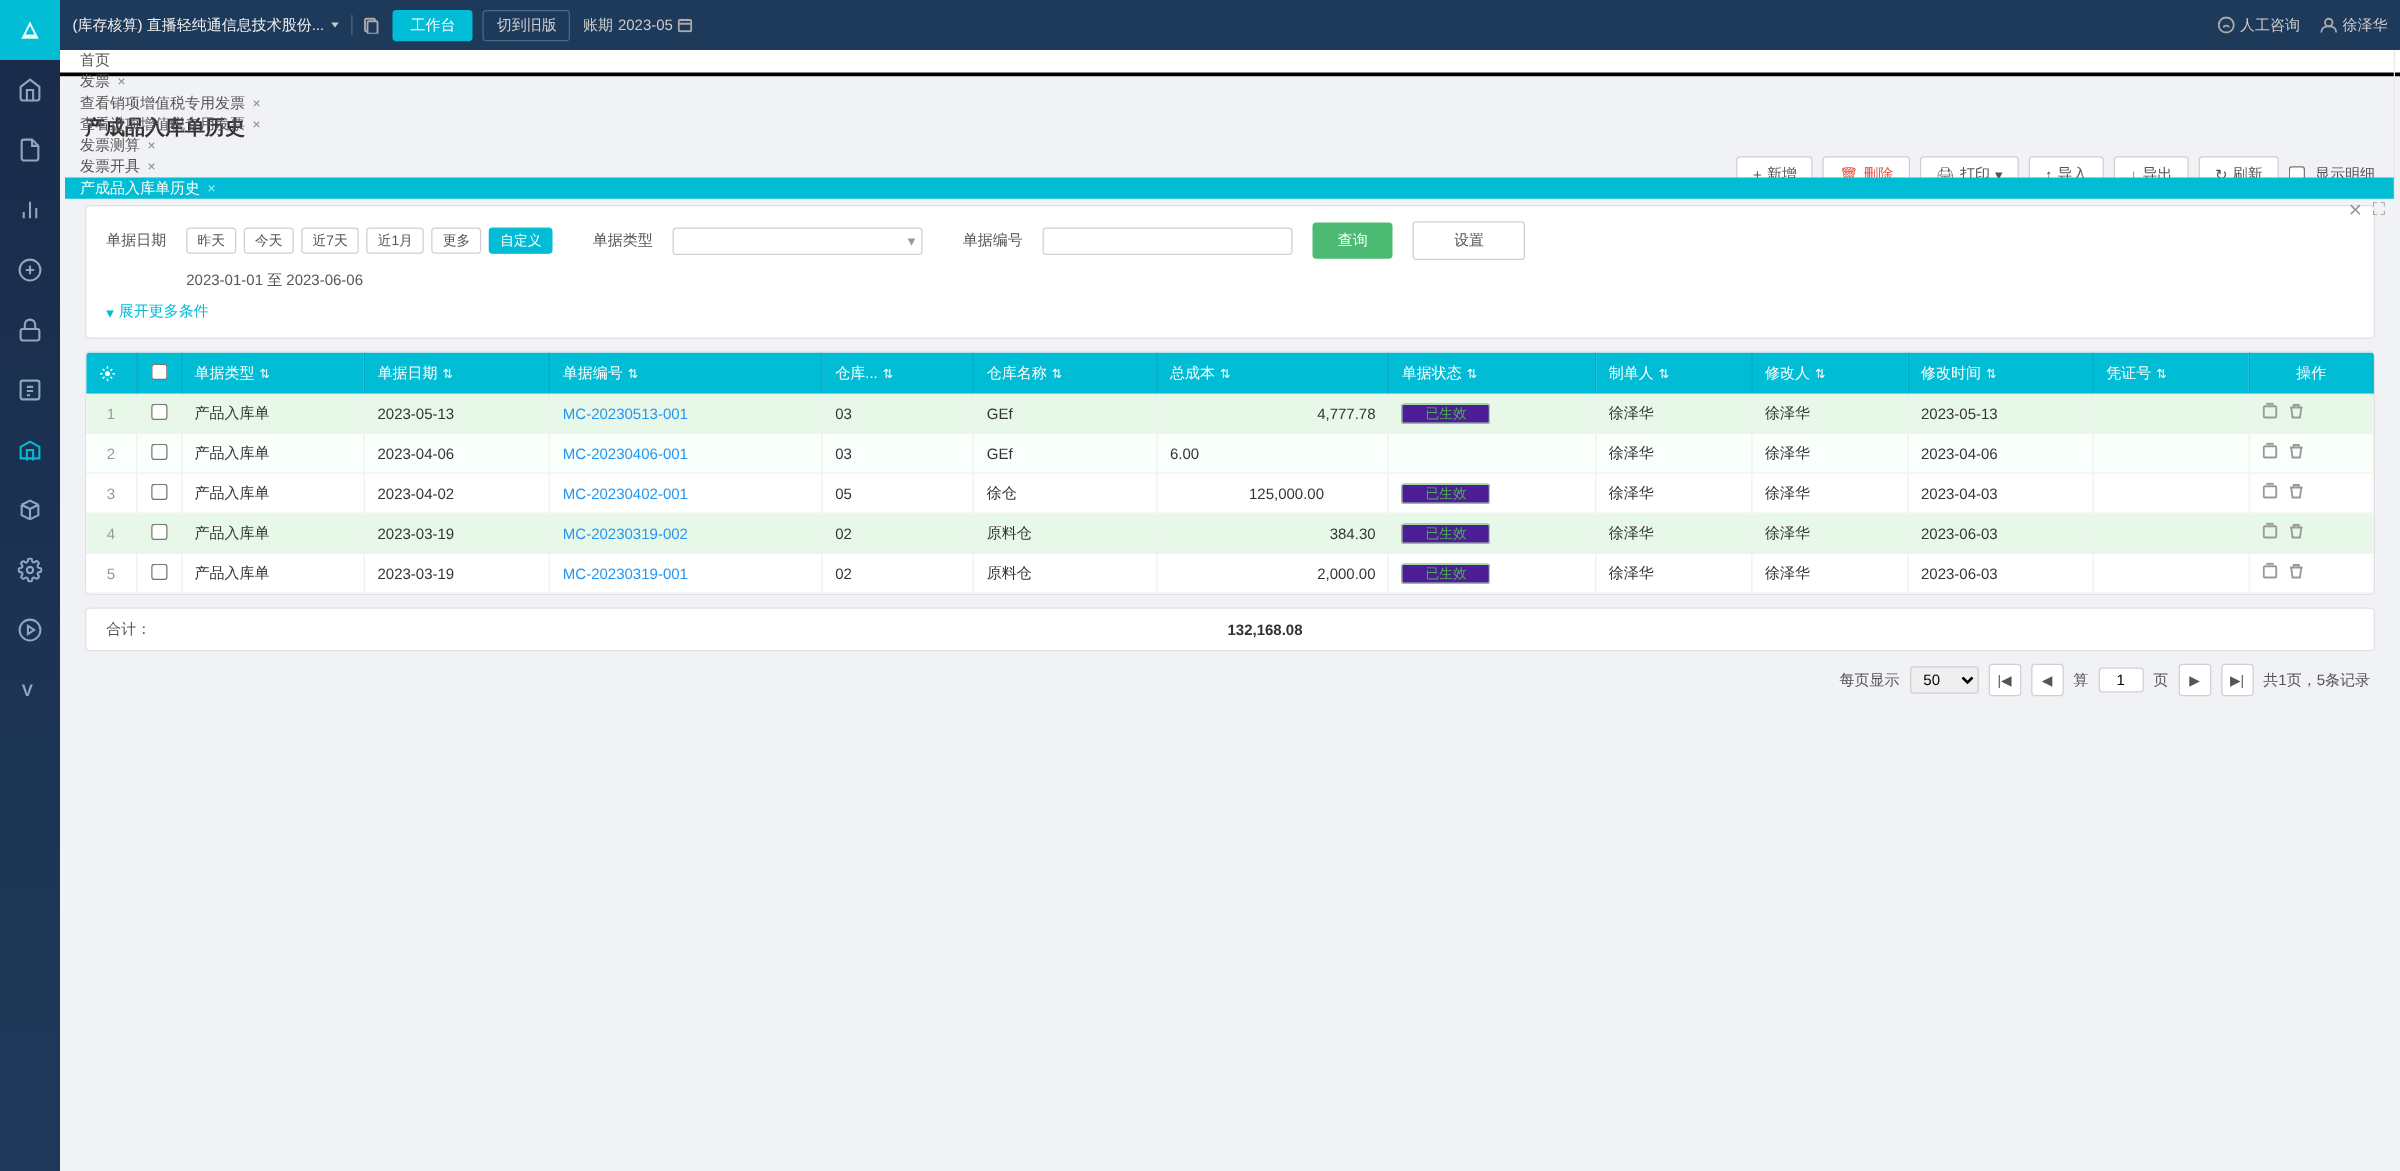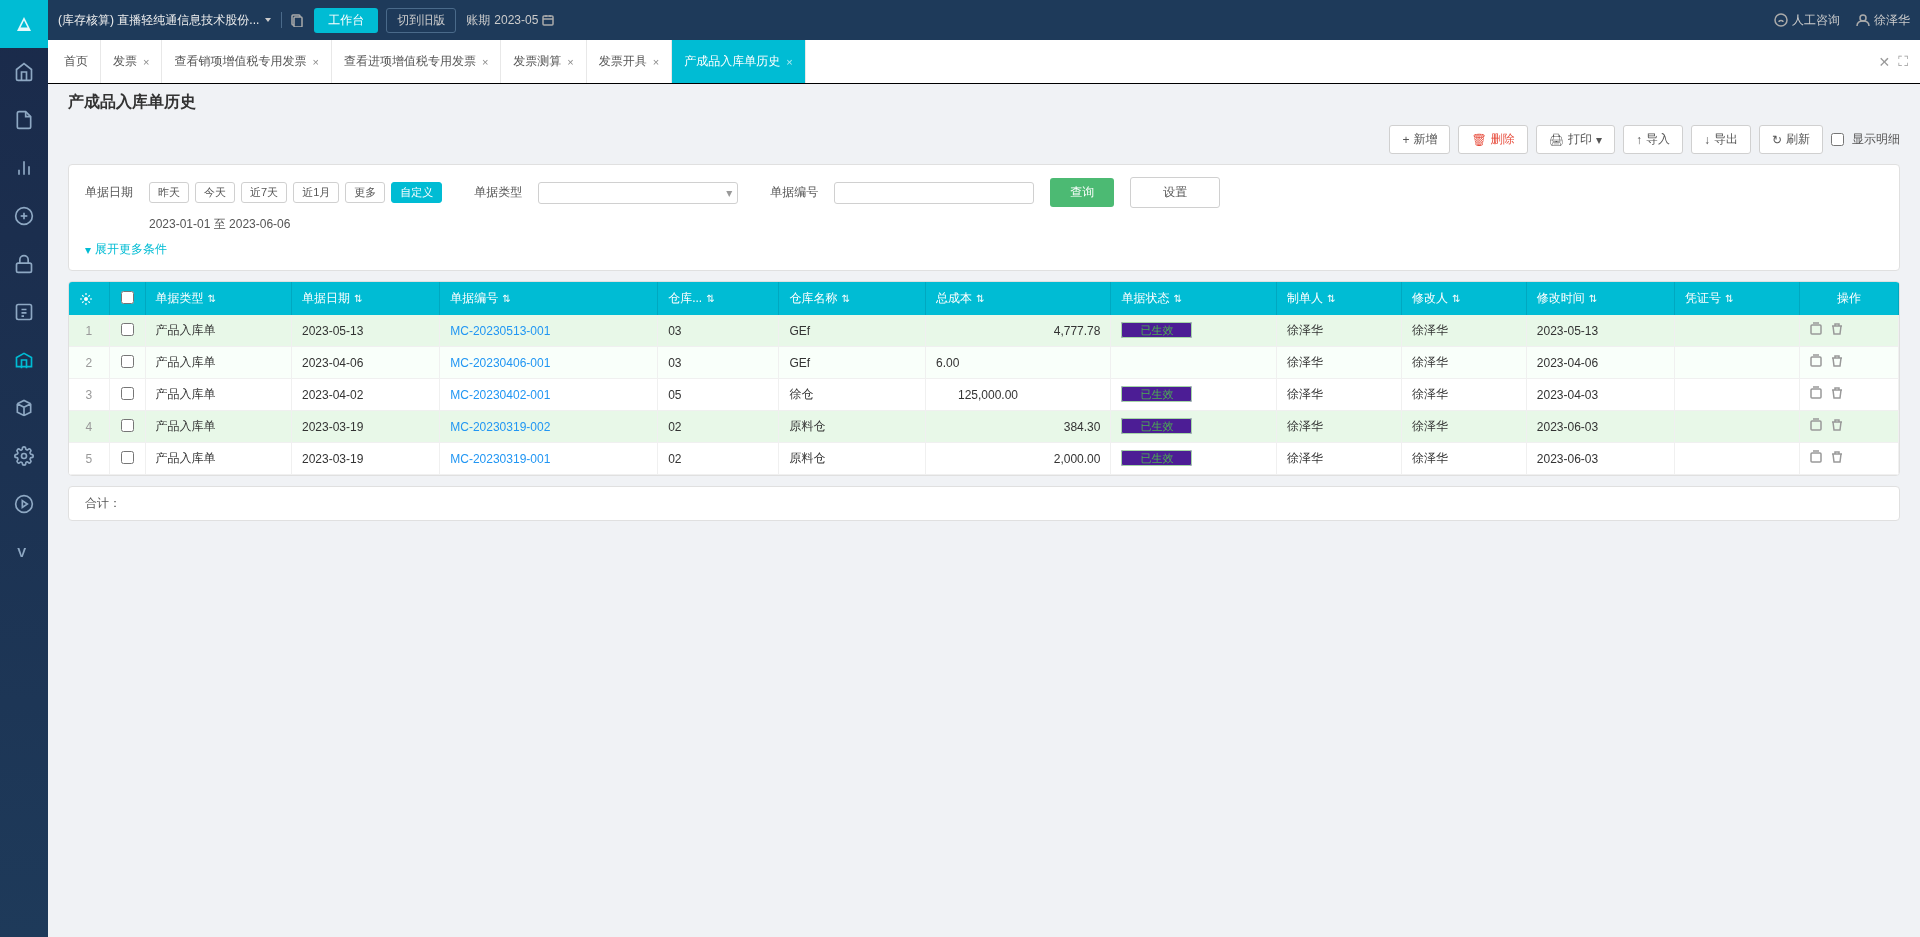--- a/index.html
+++ b/index.html
@@ -25,23 +25,24 @@
     .topbar-company span { color: #eee; }
     .topbar-actions { display: flex; align-items: center; gap: 8px; margin-left: 10px; }
     .btn-workbench { background: #00bcd4; color: white; border: none; padding: 4px 14px; border-radius: 3px; cursor: pointer; font-size: 12px; }
     .btn-switch { background: transparent; color: #ccc; border: 1px solid #4a6a8a; padding: 3px 10px; border-radius: 3px; cursor: pointer; font-size: 12px; }
     .topbar-period { color: #ccc; font-size: 12px; margin-left: 10px; display: flex; align-items: center; gap: 4px; }
     .topbar-right { margin-left: auto; display: flex; align-items: center; gap: 16px; color: #ccc; font-size: 12px; }
     .topbar-right .user { display: flex; align-items: center; gap: 4px; }
 
     
     .tabbar {
-      position: fixed; left: 48px; top: 40px; right: 0; height: 44px; background: #fff;
-      display: flex; align-items: stretch; border-bottom: 1px solid #000000; z-index: 98;
+      position: fixed; left: 48px; top: 40px; right: 0; height: 21px; background: #fff;
+      display: flex; align-items: stretch; border-bottom: 3px solid #000000; z-index: 98;
       padding: 0 4px;
+      flex-direction: column;
     }
     .tab { display: flex; align-items: center; padding: 0 12px; cursor: pointer; font-size: 12px; color: #555; border-right: 1px solid #e8e8e8; white-space: nowrap; gap: 4px; }
     .tab.active { background: #00bcd4; color: white; }
     .tab .close-x { font-size: 11px; margin-left: 2px; opacity: 0.7; }
     .tab-home { color: #555; }
     .tabbar-right { margin-left: auto; display: flex; align-items: center; gap: 8px; padding-right: 8px; }
 
     
     .main-content {
       margin-left: 48px; margin-top: 76px; padding: 16px 20px; background: #f0f2f5; min-height: calc(937px - 76px);
@@ -478,21 +479,21 @@
     </td>
   </tr>
           <tr>
     <td class="row-num">3</td>
     <td style="text-align:center;"><input type="checkbox" style=""></td>
     <td>产品入库单</td>
     <td>2023-04-02</td>
     <td class="link">MC-20230402-001</td>
     <td>05</td>
     <td>徐仓</td>
-    <td style="text-align:left;padding-left:32px;">125,000.00</td>
+    <td style="text-align:center;padding-left:32px;">125,000.00</td>
     <td><span class="status-badge">已生效</span></td>
     <td>徐泽华</td>
     <td>徐泽华</td>
     <td>2023-04-03</td>
     <td></td>
     <td>
       <div class="action-btns">
         <span class="action-icon" title="编辑">
           <svg width="14" height="14" viewBox="0 0 14 14" fill="none" stroke="#999" stroke-width="1.5">
                     <rect x="1" y="3" width="10" height="9" rx="1"></rect>
@@ -572,15 +573,31 @@
         </span>
       </div>
     </td>
   </tr>
         </tbody>
     </table>
   </div>
 
   <div class="footer-bar">
     <span class="footer-total-label">合计：</span>
-  </div>
-
+    <span class="footer-total-value">132,168.08</span>
+  </div>
+
+  <div class="pagination">
+    <span class="page-size-label">每页显示</span>
+    <select class="page-size-select">
+      <option value="50">50</option>
+      <option value="100">100</option>
+    </select>
+    <button class="page-btn">|◀</button>
+    <button class="page-btn">◀</button>
+    <span class="page-label">算</span>
+    <input class="page-input" type="text" value="1" style="">
+    <span class="page-label">页</span>
+    <button class="page-btn">▶</button>
+    <button class="page-btn">▶|</button>
+    <span class="page-info">共1页，5条记录</span>
+  </div>
 </div>
 
 </body></html>

